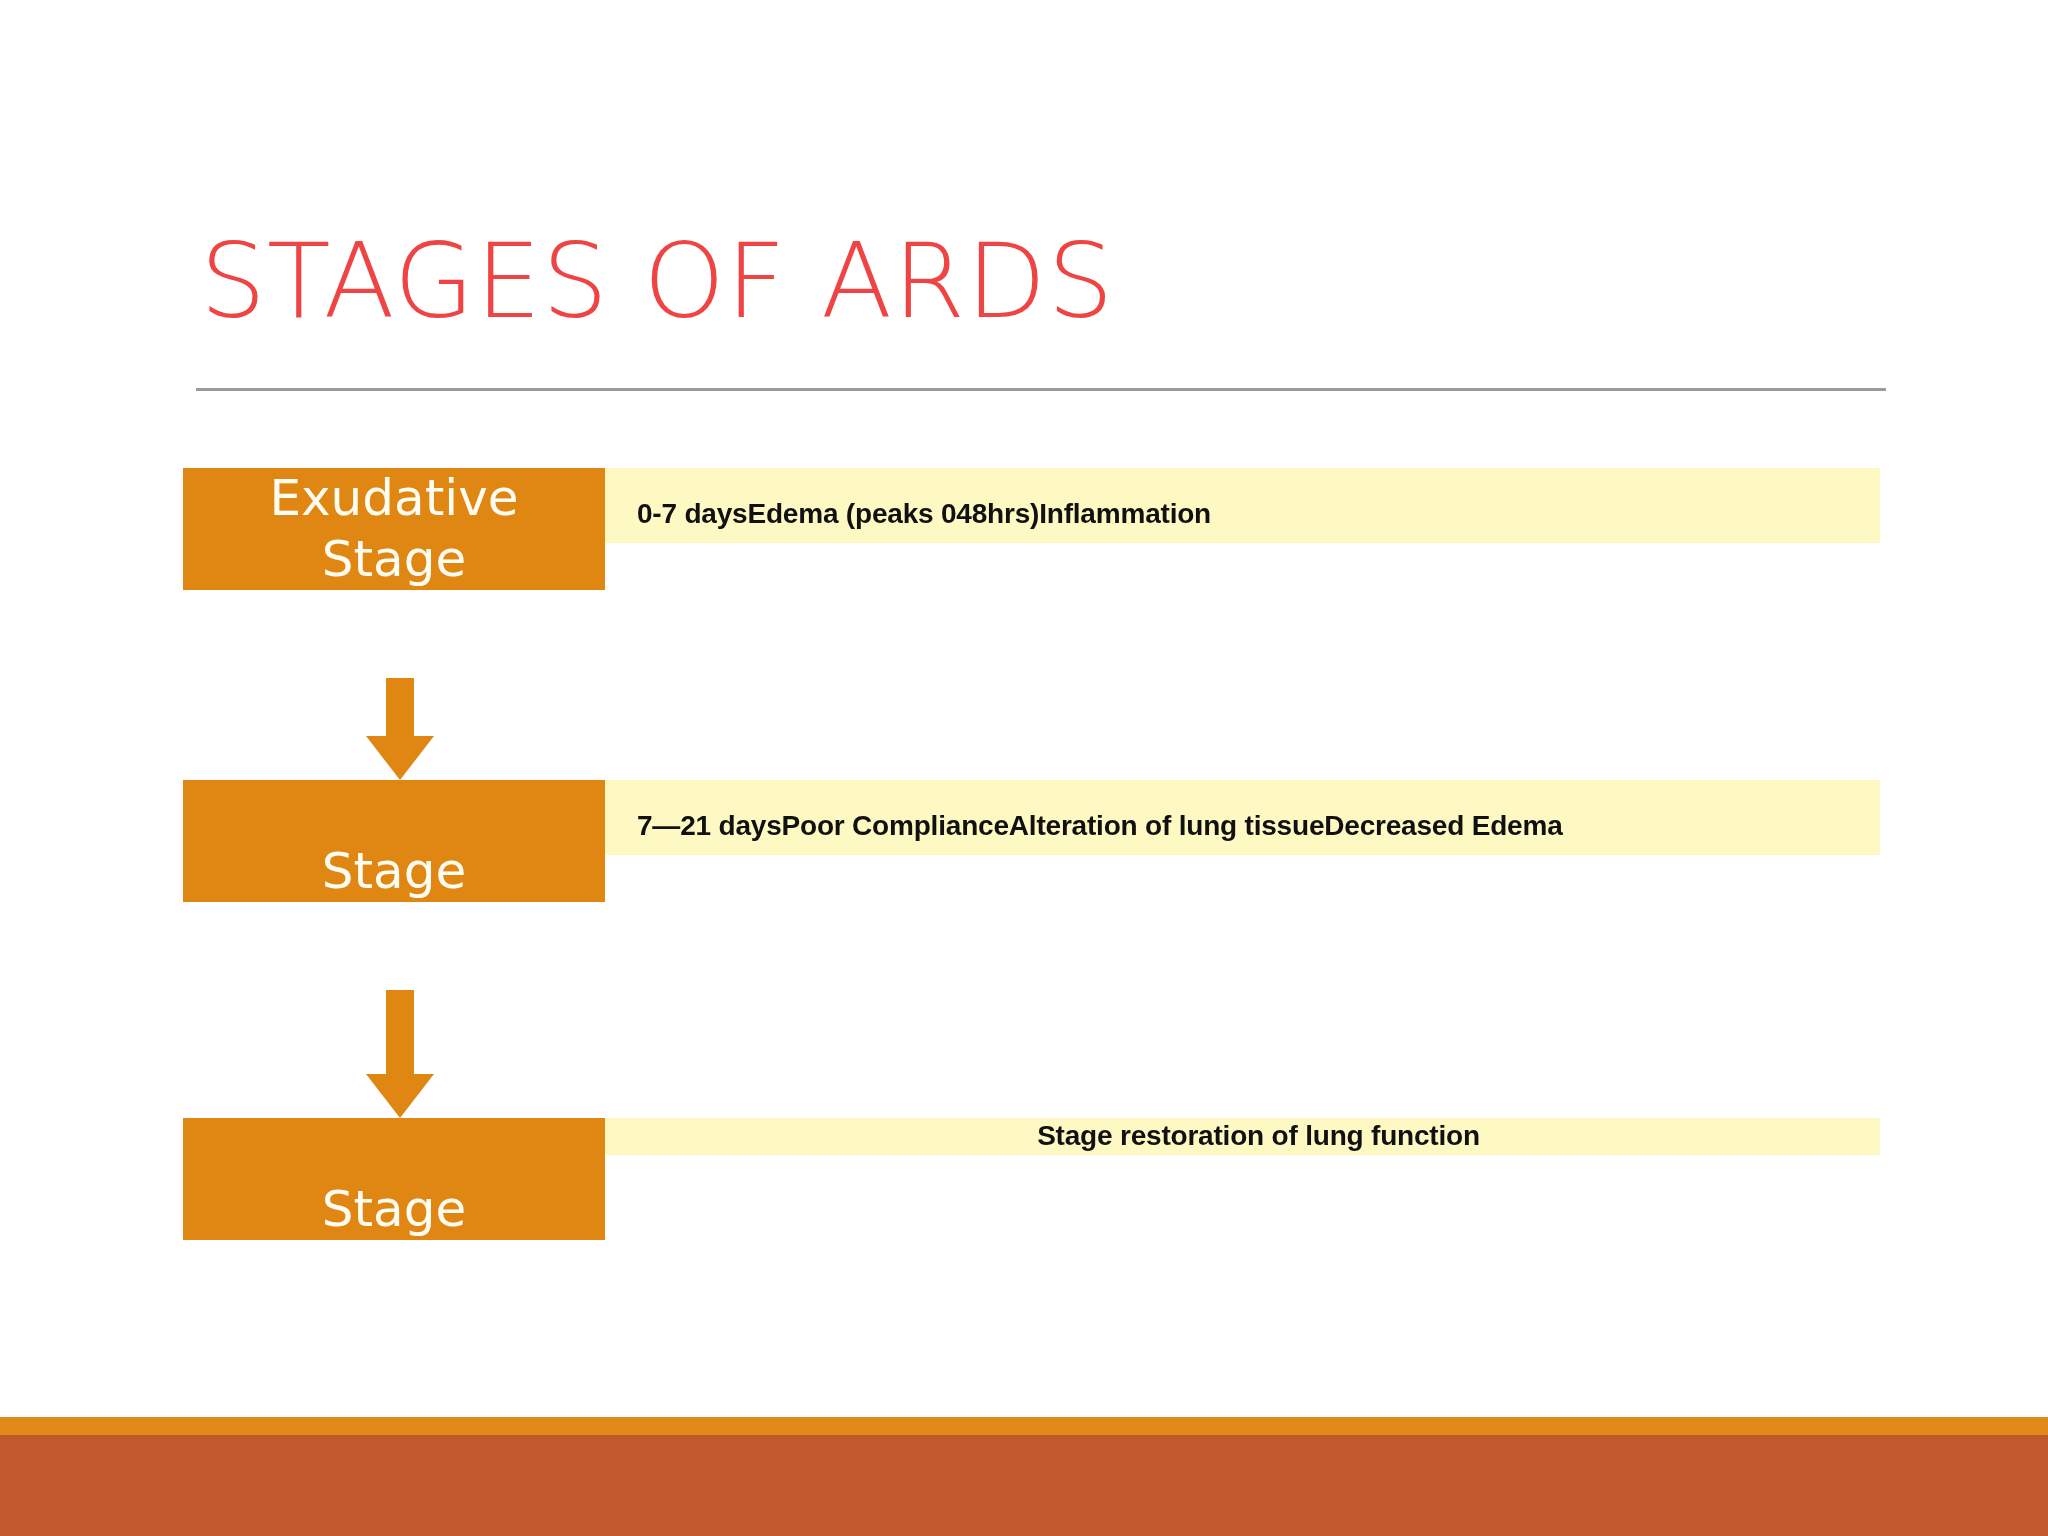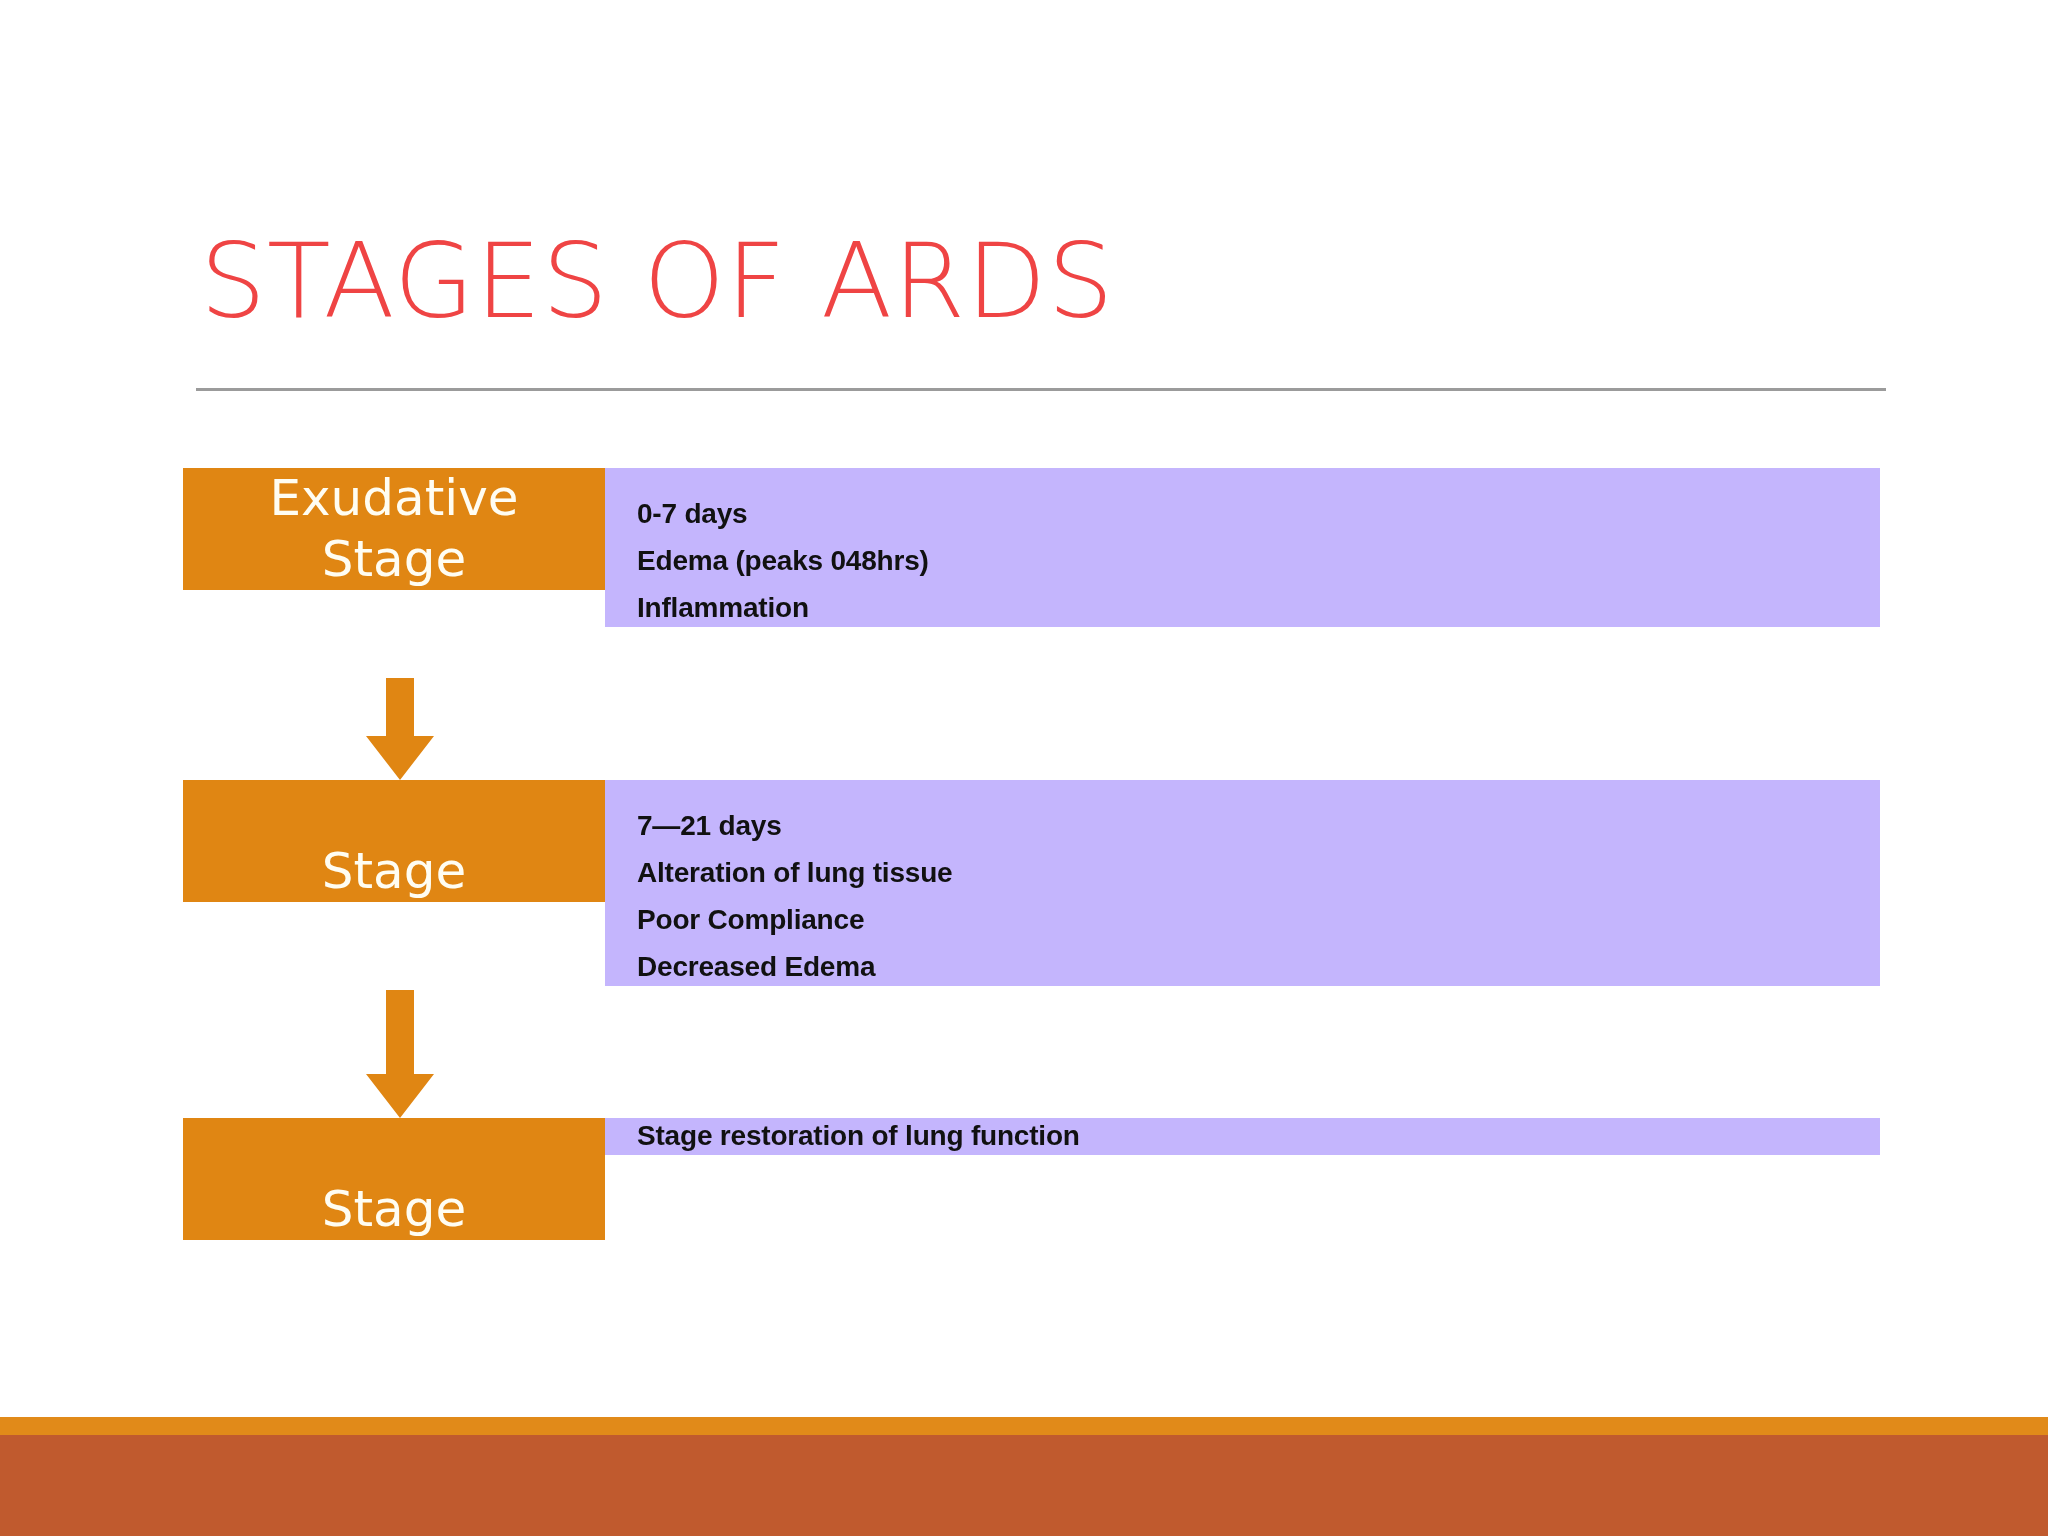--- a/index.html
+++ b/index.html
@@ -71,23 +71,22 @@
     font-family: "DejaVu Sans", sans-serif;
     font-weight: 400;
     font-size: 50px;
     line-height: 1.22;
     padding: 0 14px;
     box-sizing: border-box;
   }
 
   .stage-detail {
     flex: 1 1 auto;
-    background: #c4b5fd;
+    background: #fef9c3;
     display: flex;
-    flex-direction: column;
     justify-content: center;
     padding: 0 0 0 32px;
     box-sizing: border-box;
   }
 
   .stage-detail.top-aligned {
     justify-content: flex-start;
     padding-top: 28px;
   }
 
@@ -171,22 +170,22 @@
 
     <div class="stage-row" id="row-2">
       <div class="stage-label">
         <div>
           <br>
           <span>Stage</span>
         </div>
       </div>
       <div class="stage-detail top-aligned">
         <p class="detail-line">7—21 days</p>
+        <p class="detail-line">Poor Compliance</p>
         <p class="detail-line">Alteration of lung tissue</p>
-        <p class="detail-line">Poor Compliance</p>
         <p class="detail-line">Decreased Edema</p>
       </div>
     </div>
 
     <div class="connector" id="connector-2">
       <svg width="68" height="128" viewBox="0 0 68 128">
         <polygon points="20,0 48,0 48,84 68,84 34,128 0,84 20,84" fill="#E08613"></polygon>
       </svg>
     </div>
 

